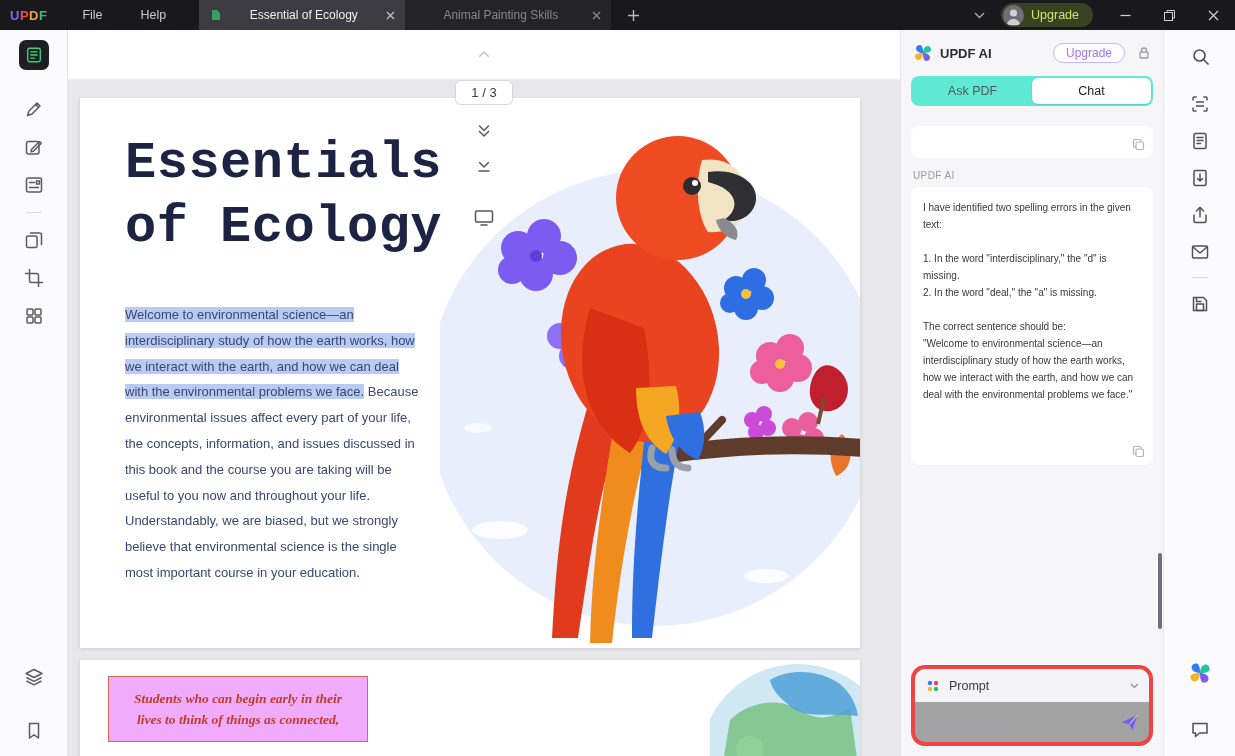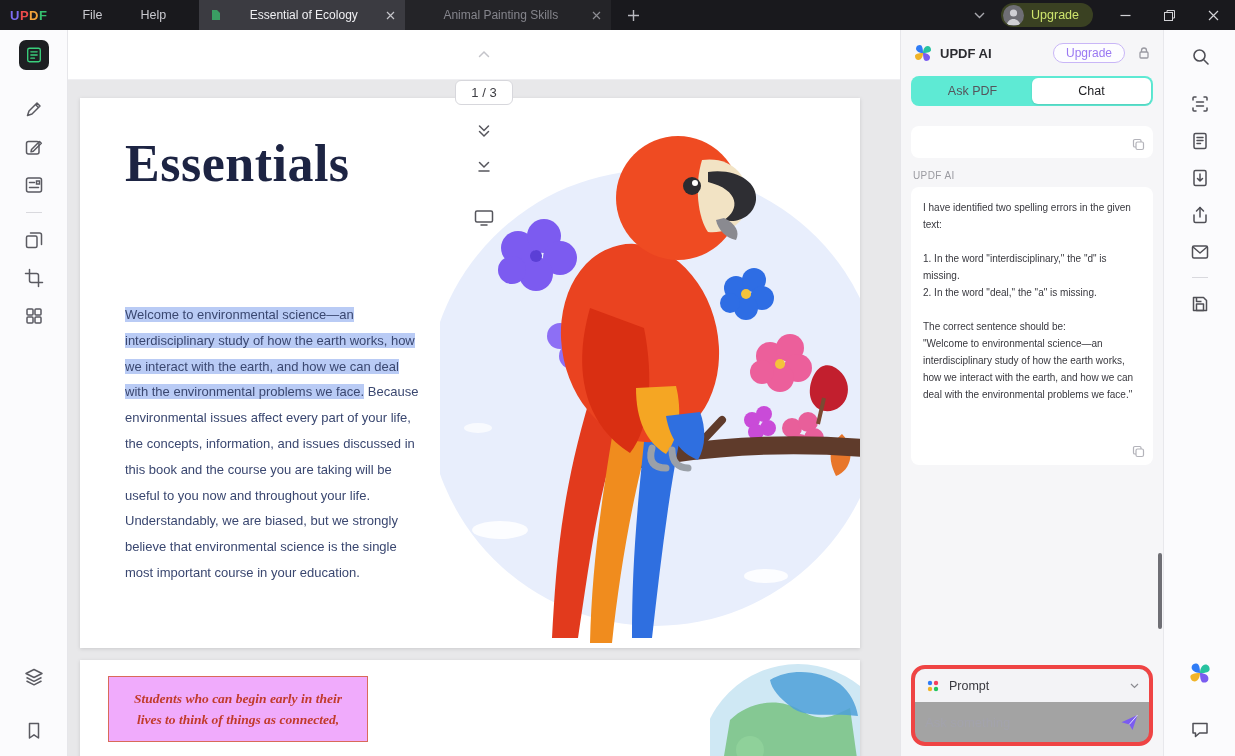--- a/index.html
+++ b/index.html
@@ -44,21 +44,21 @@
   .tb-btn { display:flex; align-items:center; justify-content:center; }
   .tb-sep { width:1px; height:18px; background:#e0e0e4; }
   .zoom-label { font-size:13px; color:#3c3c42; display:flex; gap:6px; align-items:center; }
   .page-box { border:1px solid #d7d7dc; border-radius:6px; padding:4px 15px; font-size:13px; color:#3c3c42; background:#fff; }
 
   .canvas { position:absolute; top:50px; left:0; right:0; bottom:0; overflow:hidden; }
   .page { position:absolute; left:12px; width:780px; background:#fff; box-shadow:0 1px 4px rgba(0,0,0,.13); overflow:hidden; }
   .page1 { top:18px; height:550px; }
   .page2 { top:580px; height:200px; }
 
-  .doc-title { position:absolute; left:45px; top:34px; font-family:Liberation Serif, serif; font-size:52px; line-height:64px; font-weight:700; color:#1d2443; letter-spacing:.5px; }
+  .doc-title { position:absolute; left:45px; top:34px; font-family:Liberation Mono, monospace; font-size:52px; line-height:64px; font-weight:700; color:#1d2443; letter-spacing:.5px; }
   .doc-body { position:absolute; left:45px; top:204px; width:300px; font-size:13px; line-height:25.8px; color:#3a4770; }
   .hl { background:#b9cbf5; }
   .parrot { position:absolute; right:0; top:0; }
 
   .callout { position:absolute; left:28px; top:16px; width:260px; padding:11px 8px; border:1.5px solid #d96a5a; background:#f0abfc; font-family:"Liberation Serif","DejaVu Serif",serif; font-style:italic; font-weight:700; font-size:13.5px; line-height:21px; color:#c13b2b; text-align:center; white-space:pre-wrap; }
   .globe { position:absolute; right:0; top:0; }
 
   
   .ai-panel { position:absolute; top:30px; left:900px; width:263px; bottom:0; background:#f6f6f8; border-left:1px solid #e6e6ea; }
   .ai-header { height:46px; display:flex; align-items:center; gap:7px; padding:0 12px; }
@@ -304,20 +304,21 @@
             <path d="M7 16h6"></path>
           </svg>
         </button>
     </div>
 
     <div class="canvas">
 
       <div class="page page1">
         <div class="doc-title">
           <div>Essentials</div>
+          <div>of Ecology</div>
         </div>
         <p class="doc-body">
           <span class="hl">Welcome to environmental science—an interdisciplinary study of how the earth works, how we interact with the earth, and how we can deal with the environmental problems we face.</span>
           <span>Because environmental issues affect every part of your life, the concepts, information, and issues discussed in this book and the course you are taking will be useful to you now and throughout your life. Understandably, we are biased, but we strongly believe that environmental science is the single most important course in your education.</span>
         </p>
         <svg class="parrot" width="420" height="550" viewBox="0 0 420 550">
           <circle cx="215" cy="300" r="228" fill="#e8eefc"></circle>
           <ellipse cx="60" cy="432" rx="28" ry="9" fill="#fff" opacity=".85"></ellipse>
           <ellipse cx="326" cy="478" rx="22" ry="7" fill="#fff" opacity=".85"></ellipse>
           <ellipse cx="38" cy="330" rx="14" ry="5" fill="#fff" opacity=".7"></ellipse>

